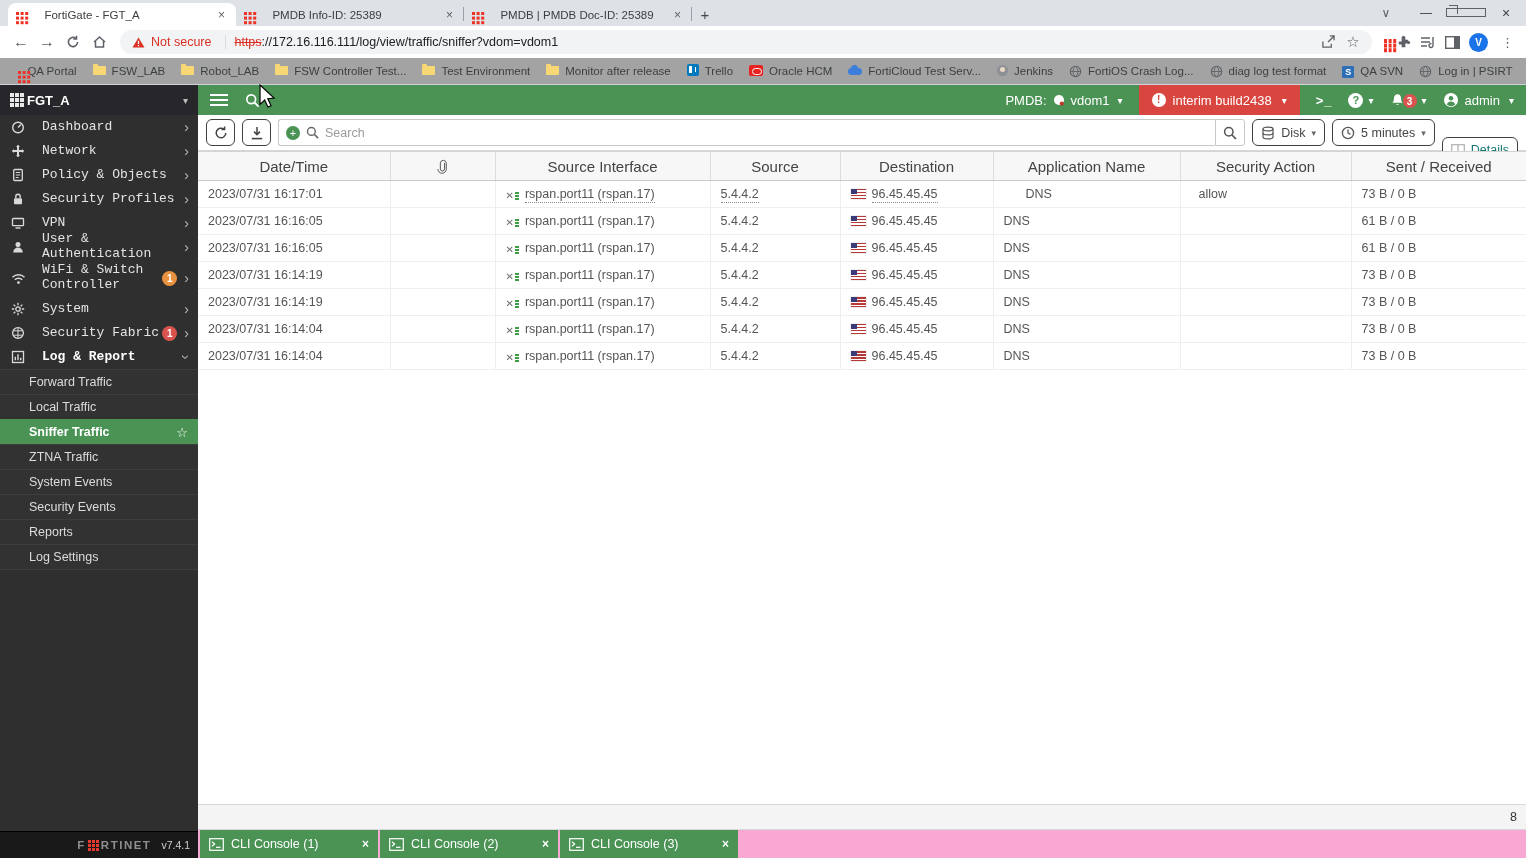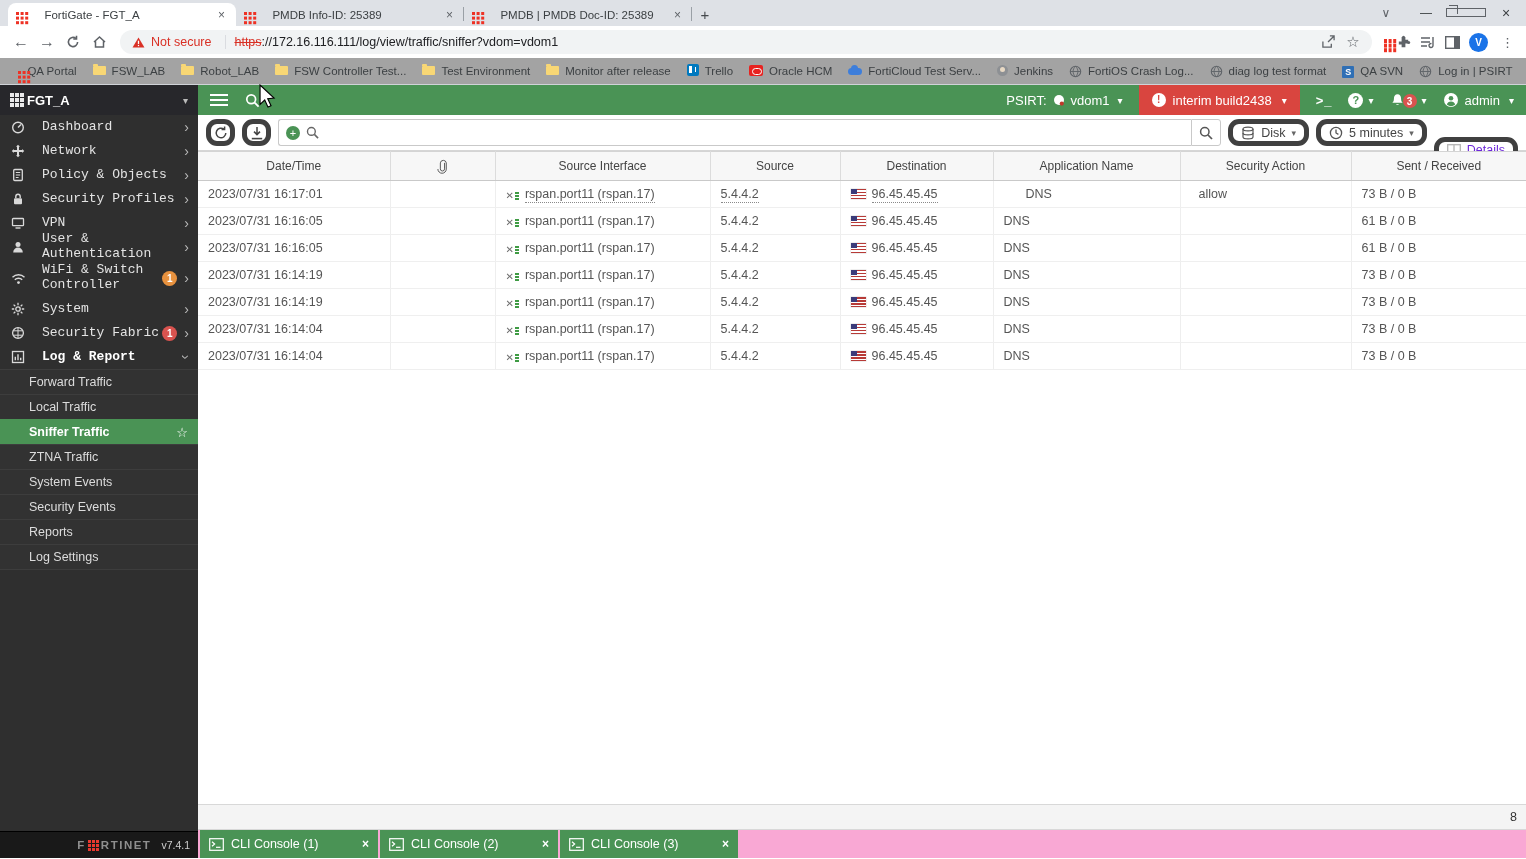--- a/index.html
+++ b/index.html
@@ -84,35 +84,35 @@
   .vdom { display:flex; align-items:center; gap:5px; }
   .car { font-size:10px; margin-left:3px; }
   .buildbtn { background:#d9453f; height:30px; display:flex; align-items:center; gap:7px; padding:0 13px; font-size:13px; }
   .excl { width:14px; height:14px; border-radius:50%; background:#fff; color:#d9453f; font-weight:bold; font-size:10px; text-align:center; line-height:14px; }
   .clii { font-weight:bold; letter-spacing:1px; font-size:13px; }
   .qmark { width:15px; height:15px; border-radius:50%; background:#fff; color:#4a9355; font-weight:bold; font-size:11px; text-align:center; line-height:15px; display:inline-block; }
   .iconrow { display:flex; align-items:center; gap:2px; }
   .nbadge { min-width:14px; height:14px; border-radius:8px; background:#d9534f; color:#fff; font-size:10px; font-weight:bold; display:flex; align-items:center; justify-content:center; padding:0 3px; margin-left:-4px; position:relative; top:1px; }
 
   .filterbar { height:36px; background:#fff; border-bottom:1px solid #d6d6d6; display:flex; align-items:center; padding:0 8px; gap:7px; }
-  .fbtn { height:27px; border:5px solid #404040; border-radius:11px; background:#fff; display:flex; align-items:center; justify-content:center; gap:6px; padding:0 8px; color:#444; font-size:12.5px; }
+  .fbtn { height:27px; border:1px solid #404040; border-radius:6px; background:#fff; display:flex; align-items:center; justify-content:center; gap:6px; padding:0 8px; color:#444; font-size:12.5px; }
   .fbtn.icononly { width:29px; padding:0; }
   .searchwrap { flex:1; display:flex; height:27px; }
   .searchfield { flex:1; border:1px solid #c9c9c9; border-right:none; border-radius:3px 0 0 3px; display:flex; align-items:center; padding:0 7px; gap:6px; background:#fff; }
   .searchfield input { border:none; outline:none; flex:1; font-size:12.5px; color:#333; font-family:inherit; background:transparent; }
   .searchfield input::placeholder { color:#9a9a9a; }
   .plus { width:14px; height:14px; border-radius:50%; background:#4a9355; color:#fff; font-size:11px; line-height:14px; text-align:center; flex:none; }
   .magbtn { width:30px; border:1px solid #c9c9c9; border-radius:0 3px 3px 0; background:#fff; display:flex; align-items:center; justify-content:center; }
-  .fbtn.disabled { color:#6d28d9;margin-top:35px; }
+  .fbtn.disabled { color:#0f766e;margin-top:35px; }
   .caret-d { font-size:9px; color:#666; }
 
   
   .tablewrap { flex:1; background:#fff; overflow:hidden; }
   table { border-collapse:collapse; table-layout:fixed; width:100%; }
-  thead th { height:29px; background:#f7f7f7; font-weight:normal; font-size:12px; color:#444;
+  thead th { height:29px; background:#f7f7f7; font-weight:normal; font-size:15px; color:#444;
     border-top:1px solid #d4d4d4; border-bottom:1px solid #c9c9c9; border-right:1px solid #dcdcdc; text-align:center; }
   thead th:last-child { border-right:none; }
   tbody td { height:27px; font-size:12.5px; color:#555; border-bottom:1px solid #efefef; border-right:1px solid #eee; padding:0 0 0 10px; white-space:nowrap; overflow:hidden; }
   tbody td:last-child { border-right:none; }
   .dotted { border-bottom:1px dotted #8a8a8a; padding-bottom:1px; }
   .ifc { display:inline-flex; align-items:center; margin-right:6px; vertical-align:-1px; }
   .ifx { font-style:normal; color:#6f6f6f; font-size:10px; line-height:10px; }
   .ifg { width:4px; height:9px; margin-left:1px; background:repeating-linear-gradient(180deg,#3f9b44 0 2px,transparent 2px 3.2px); }
   .flag { width:15px; height:10px; display:inline-block; vertical-align:-1px; margin-right:6px; position:relative;
     background:repeating-linear-gradient(180deg,#b73a37 0 1.5px,#fff 1.5px 3px); box-shadow:0 0 0 0.5px #ddd; }
@@ -431,21 +431,21 @@
 
   <main>
     <div class="greenbar">
       <span class="hamb"></span>
       <svg width="15" height="15" viewBox="0 0 15 15">
           <circle cx="6.2" cy="6.2" r="4.4" fill="none" stroke="#fff" stroke-width="1.7"></circle>
           <path d="M9.6 9.6L13.6 13.6" stroke="#fff" stroke-width="1.9"></path>
         </svg>
       <div class="hright">
         <div class="vdom">
-          <span>PSIRT:</span>
+          <span>PMDB:</span>
           <svg width="14" height="14" viewBox="0 0 14 14">
               <path d="M12 7A5 5 0 1 1 7 2a5 5 0 0 1 5 5z" fill="#fff"></path>
               <circle cx="9.8" cy="10.6" r="2.1" fill="#c0392b"></circle>
             </svg>
           <span>vdom1</span>
           <span class="car">▾</span>
         </div>
         <div class="buildbtn">
           <span class="excl">!</span>
           <span>interim build2438</span>
@@ -489,20 +489,21 @@
             <path d="M1.8 12.6h10.4" stroke="#444" stroke-width="1.6"></path>
           </svg>
       </span>
       <div class="searchwrap">
         <div class="searchfield">
           <span class="plus">+</span>
           <svg width="13" height="13" viewBox="0 0 14 14">
               <circle cx="5.8" cy="5.8" r="4.2" fill="none" stroke="#666" stroke-width="1.5"></circle>
               <path d="M9 9l4 4" stroke="#666" stroke-width="1.7"></path>
             </svg>
+          <input type="text" placeholder="Search" style="">
         </div>
         <span class="magbtn">
           <svg width="14" height="14" viewBox="0 0 14 14">
               <circle cx="5.8" cy="5.8" r="4.2" fill="none" stroke="#555" stroke-width="1.5"></circle>
               <path d="M9 9l4 4" stroke="#555" stroke-width="1.7"></path>
             </svg>
         </span>
       </div>
       <span class="fbtn">
         <svg width="14" height="14" viewBox="0 0 14 14">

